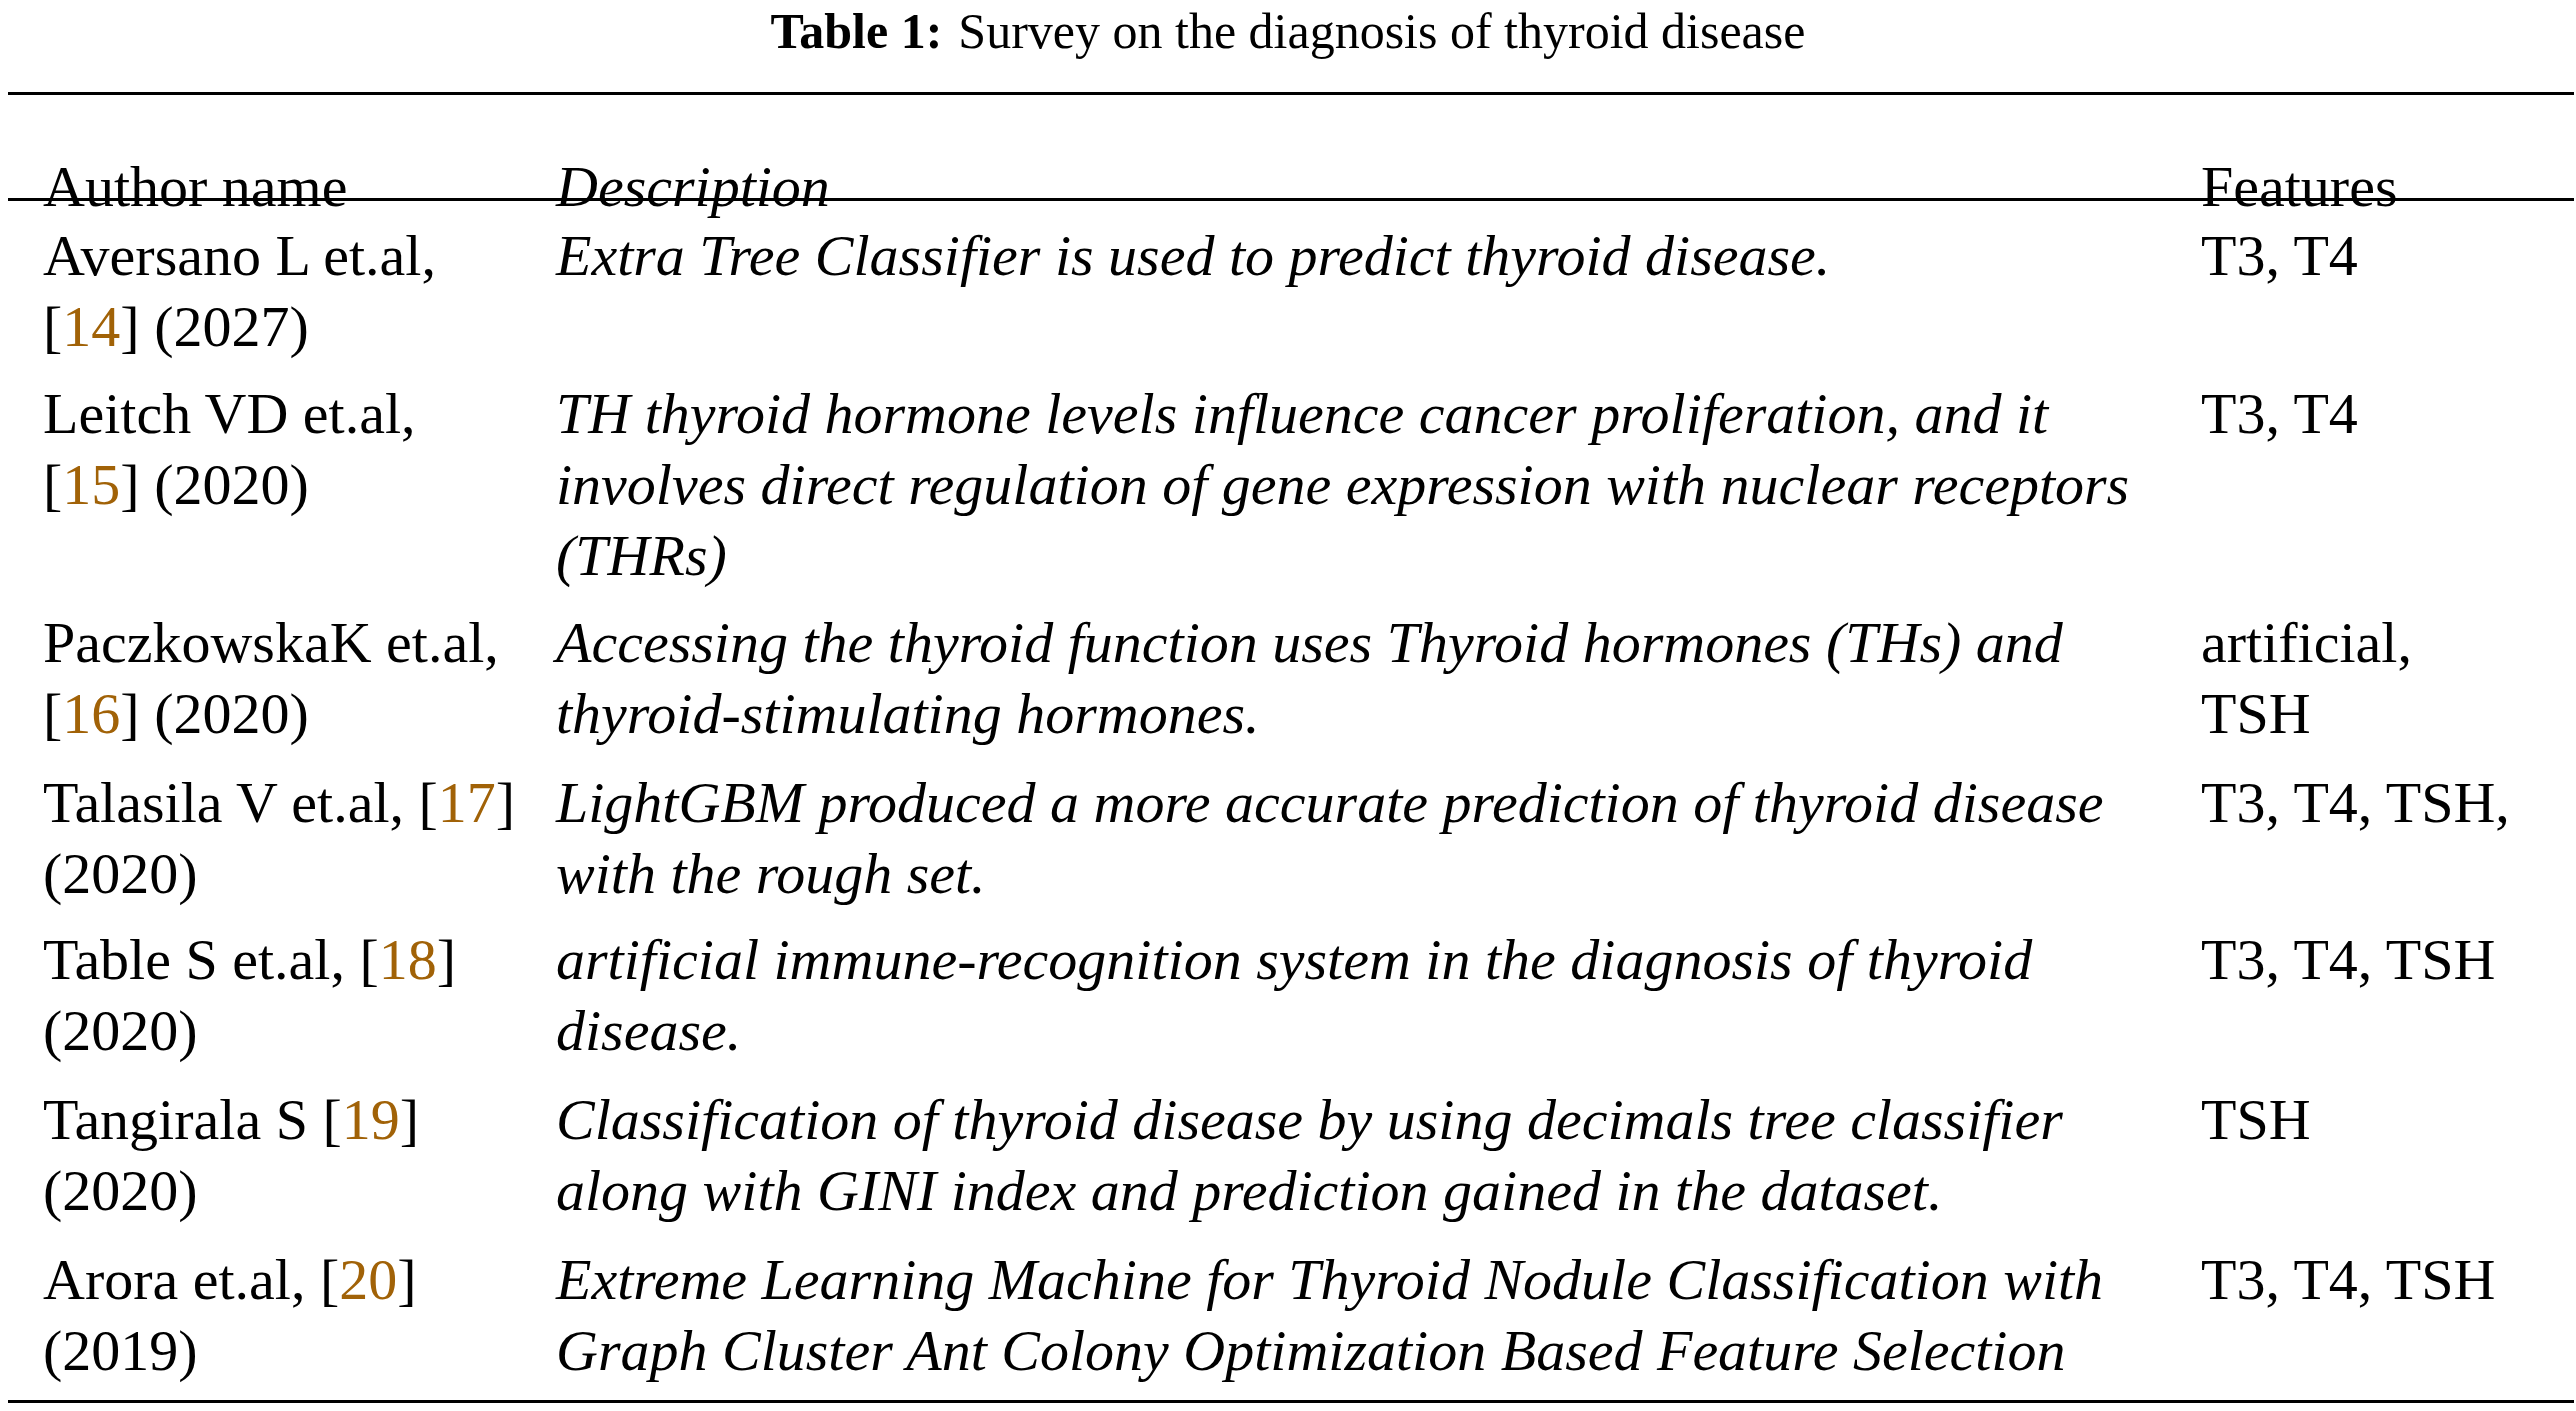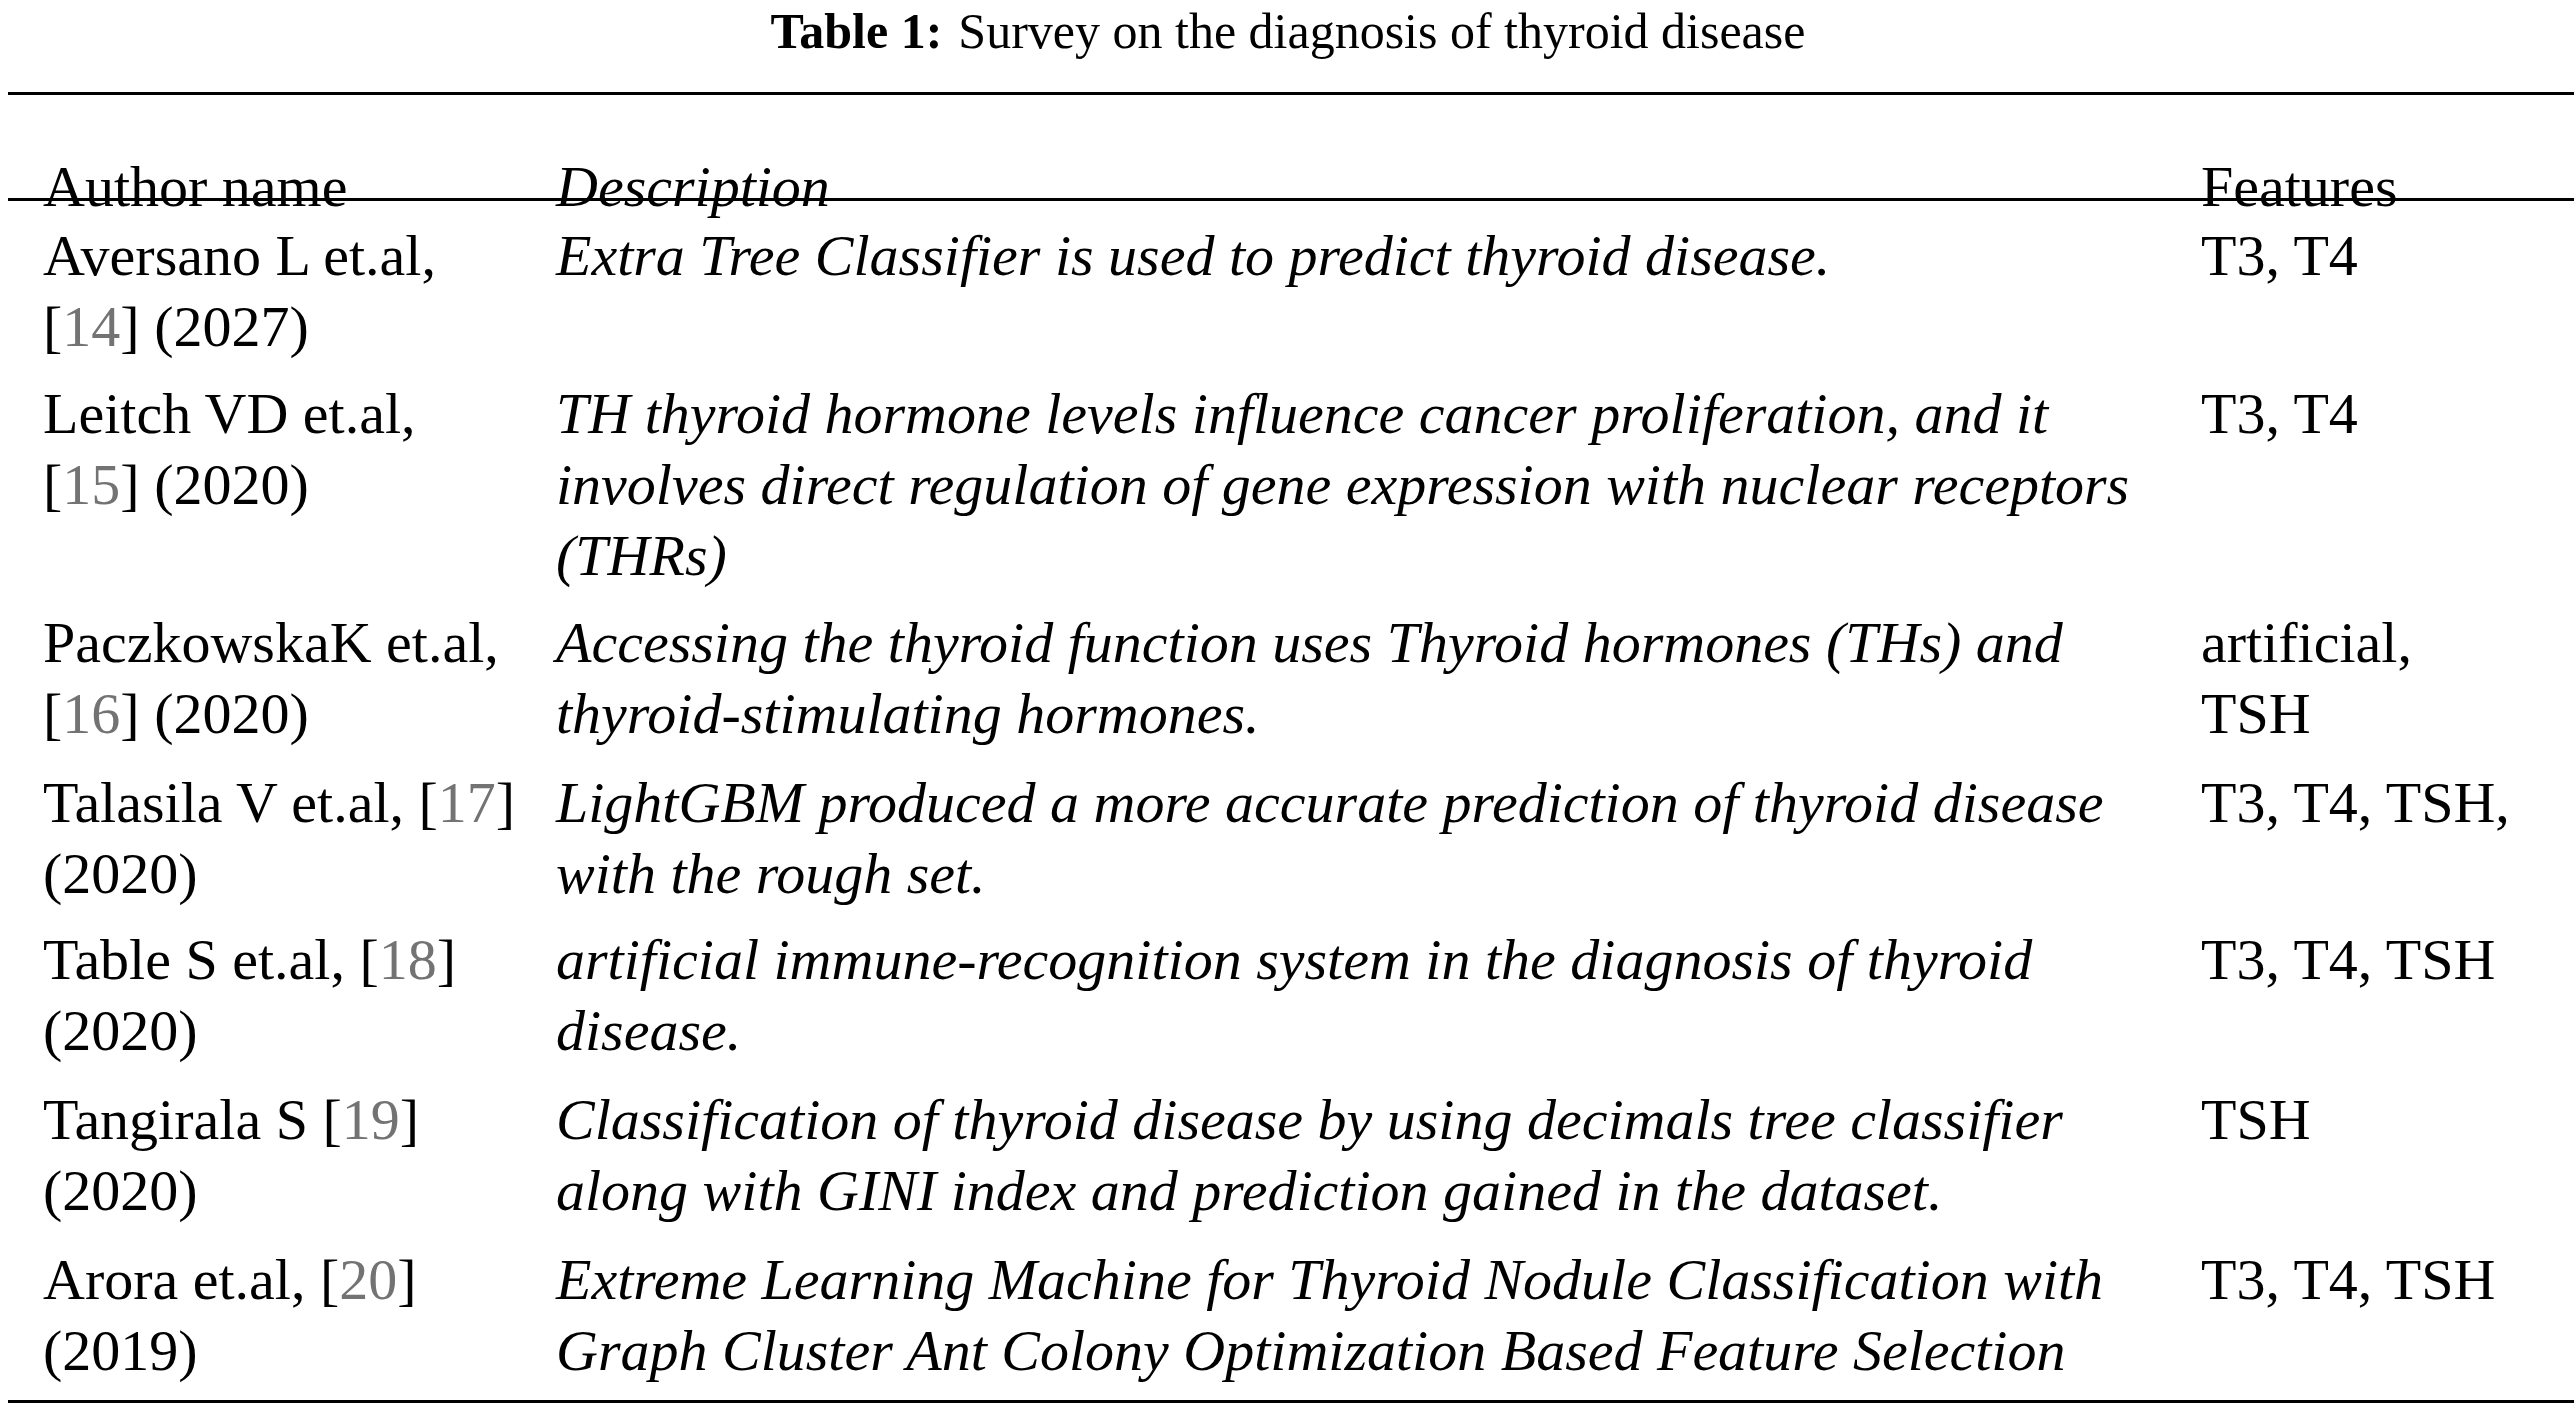--- a/index.html
+++ b/index.html
@@ -51,21 +51,21 @@
       height: 71px;
       margin-top: 39px;
     }
     .cell {
       position: absolute;
       white-space: pre-line;
     }
     .c-author { left: 43px; width: 500px; }
     .c-desc { left: 556px; width: 1632px; font-style: italic; }
     .c-feat { left: 2201px; width: 368px; }
-    .cite { color: #737373; }
+    .cite { color: #a16207; }
   </style>
 </head>
 <body>
 
 <div class="caption">
   <span class="label">Table 1:</span><span class="sep"></span><span>Survey on the diagnosis of thyroid disease</span>
 </div>
 
 <div class="rule top"></div>
 <div class="rule mid"></div>

